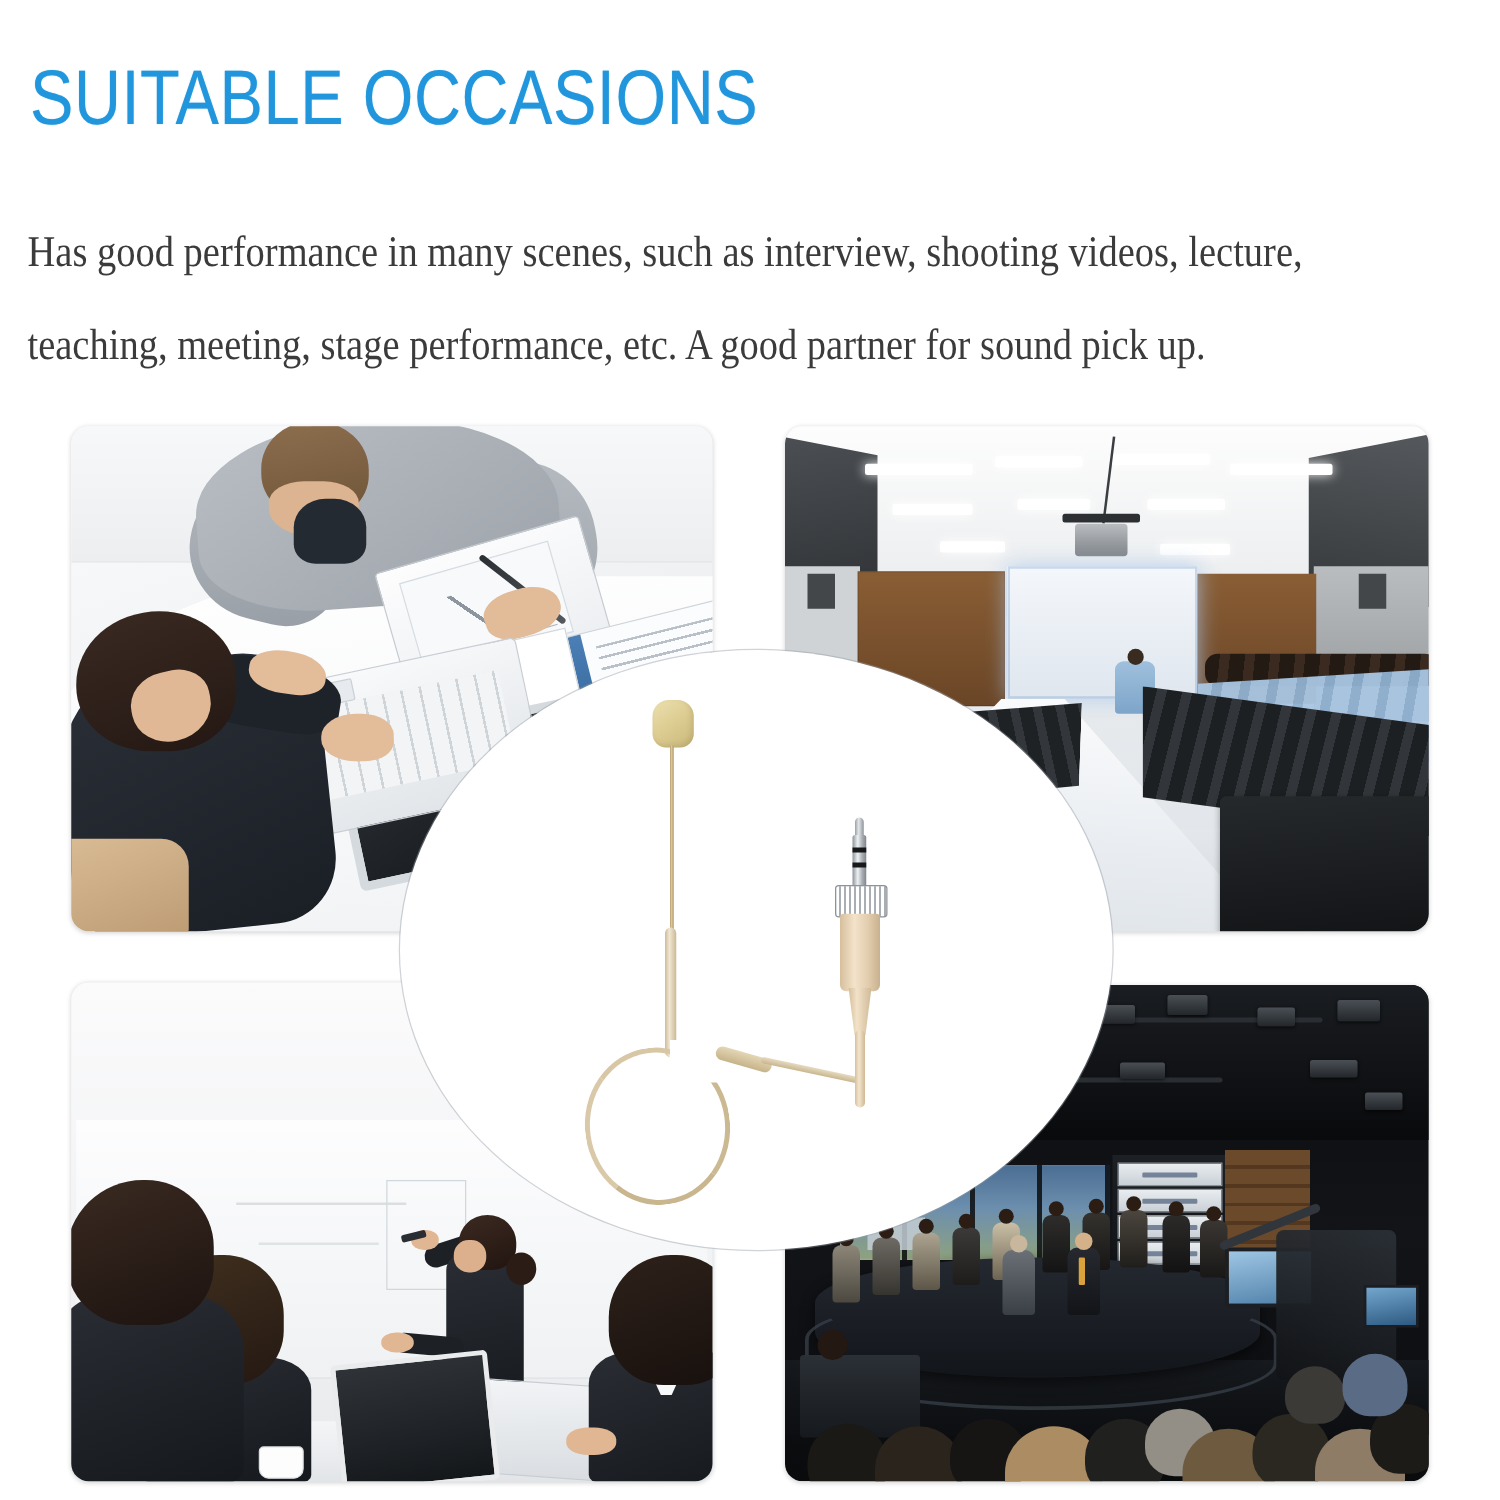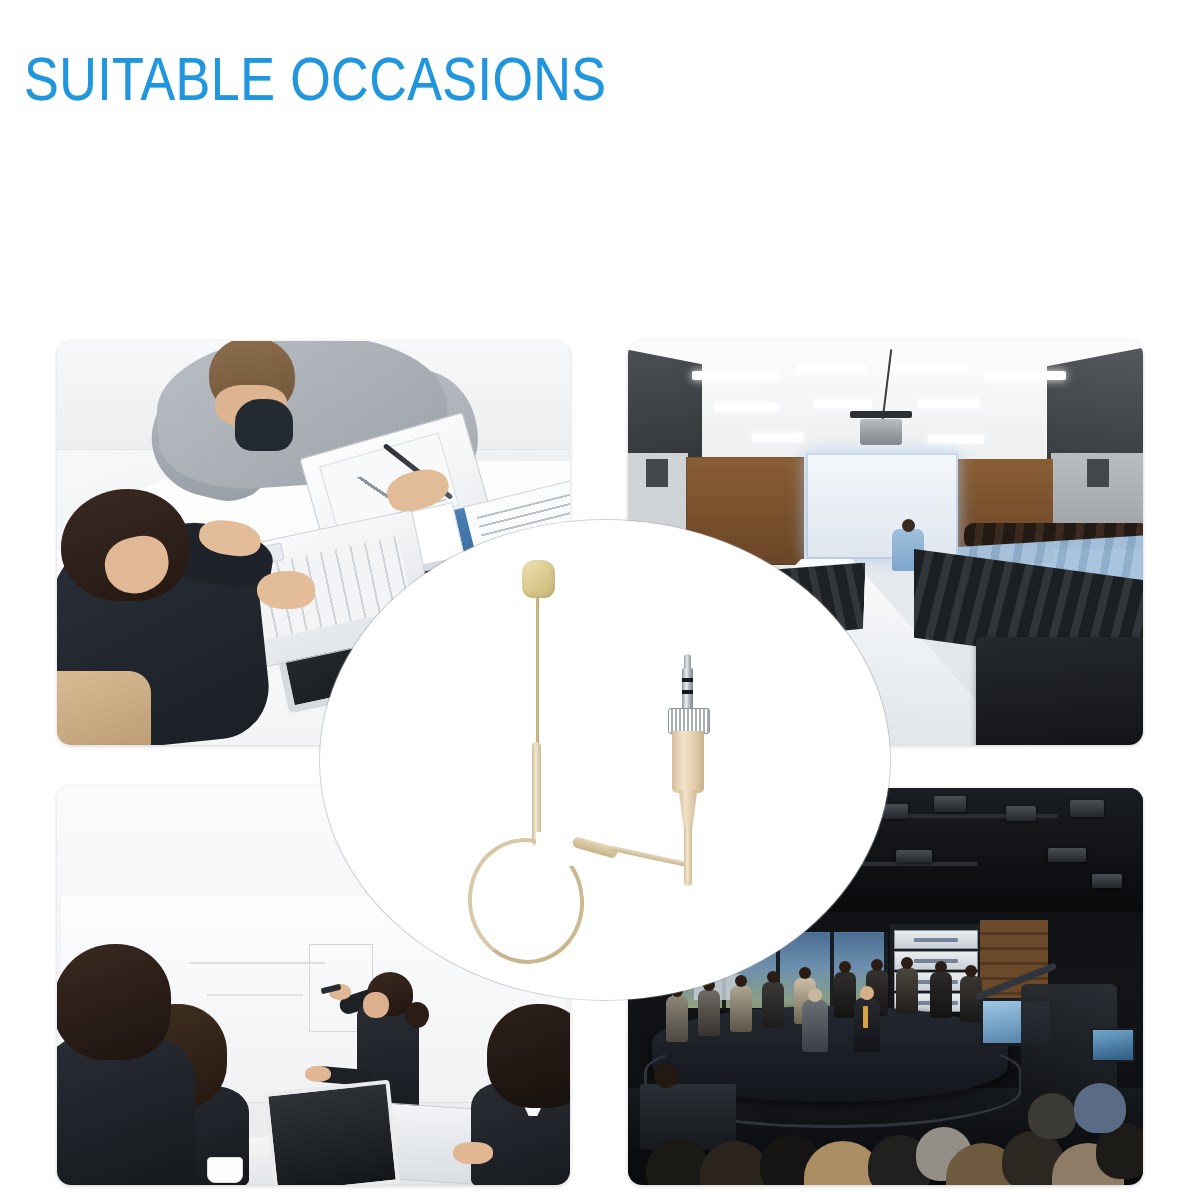--- a/index.html
+++ b/index.html
@@ -640,20 +640,24 @@
     border-radius:4px;
   }
 </style>
 </head>
 <body>
 
 <div id="page">
 
   <div class="page-title">SUITABLE OCCASIONS</div>
 
+  <div class="desc-block">
+    <div class="desc-line">Has good performance in many scenes, such as interview, shooting videos, lecture,</div>
+    <div class="desc-line">teaching, meeting,  stage performance, etc. A good partner for sound pick up.</div>
+  </div>
 
   <div class="panel" id="panel-meeting-desk">
     <div class="scene s1">
       <div class="wall-seam"></div>
       <div class="wall-seam2"></div>
       <div class="desk"></div>
       <div class="desk-curve"></div>
       <div class="man-arm-l"></div>
       <div class="man-arm-r"></div>
       <div class="man-body"></div>

